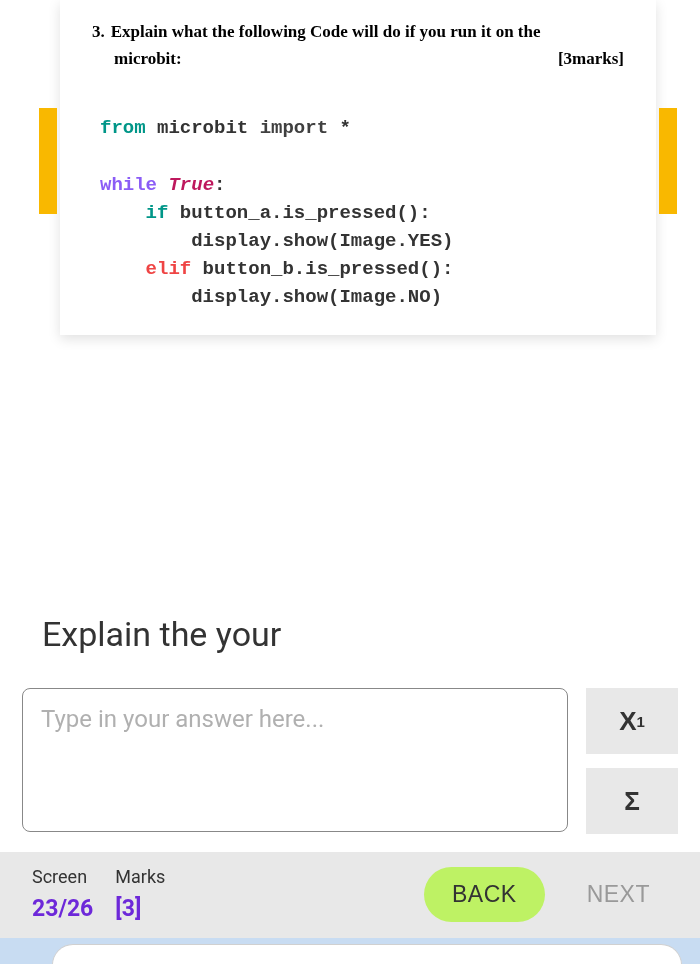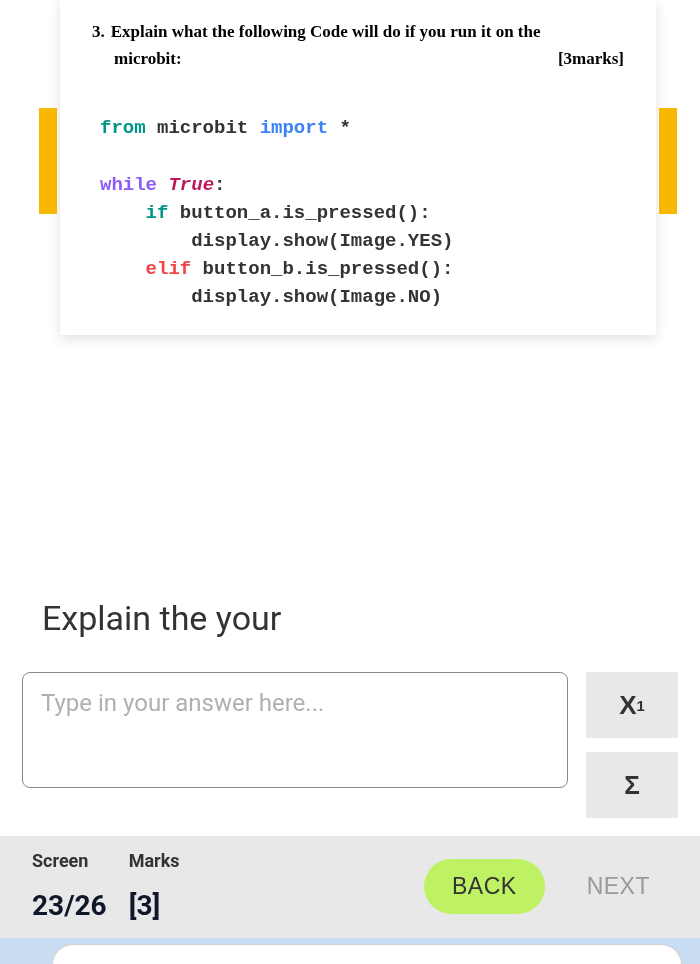--- a/index.html
+++ b/index.html
@@ -76,21 +76,21 @@
       font-family: "Consolas", "Menlo", "Courier New", monospace;
       font-size: 19px;
       line-height: 1.48;
       color: #333333;
       font-weight: bold;
       white-space: pre;
       padding-left: 8px;
     }
     
     .kw-from { color: #009688; }
-    .kw-import { color: #3b82f6; text-align: right; }
+    .kw-import { color: #404040; text-align: right; }
     .kw-while { color: #8b5cf6; }
     .kw-true { color: #be185d; font-style: italic; }
     .kw-if { color: #009688; }
     .kw-elif { color: #ef4444; }
     
     .spacer {
       flex: 1;
     }
     
     .prompt-section {
@@ -106,21 +106,21 @@
     
     .answer-row {
       display: flex;
       gap: 18px;
       padding: 0 22px 18px 22px;
       align-items: flex-start;
     }
     
     .answer-textarea {
       flex: 1;
-      height: 116px;
+      height: 144px;
       border: 1px solid #888888;
       border-radius: 8px;
       padding: 16px 18px;
       font-size: 24px;
       color: #333;
       resize: none;
       font-family: inherit;
       outline: none;
     }
     
@@ -165,27 +165,27 @@
     }
     
     .footer-col {
       display: flex;
       flex-direction: column;
     }
     
     .footer-label {
       font-size: 18px;
       color: #333333;
-      font-weight: 700;
-      margin-bottom: 18px;
+      font-weight: 400;
+      margin-bottom: 8px;
     }
     
     .footer-value {
-      font-size: 28px;
-      color: #0f172a;
+      font-size: 23px;
+      color: #6d28d9;
       font-weight: bold;
     }
     
     .footer-spacer {
       flex: 1;
     }
     
     .nav-btn {
       border: none;
       font-size: 23px;

